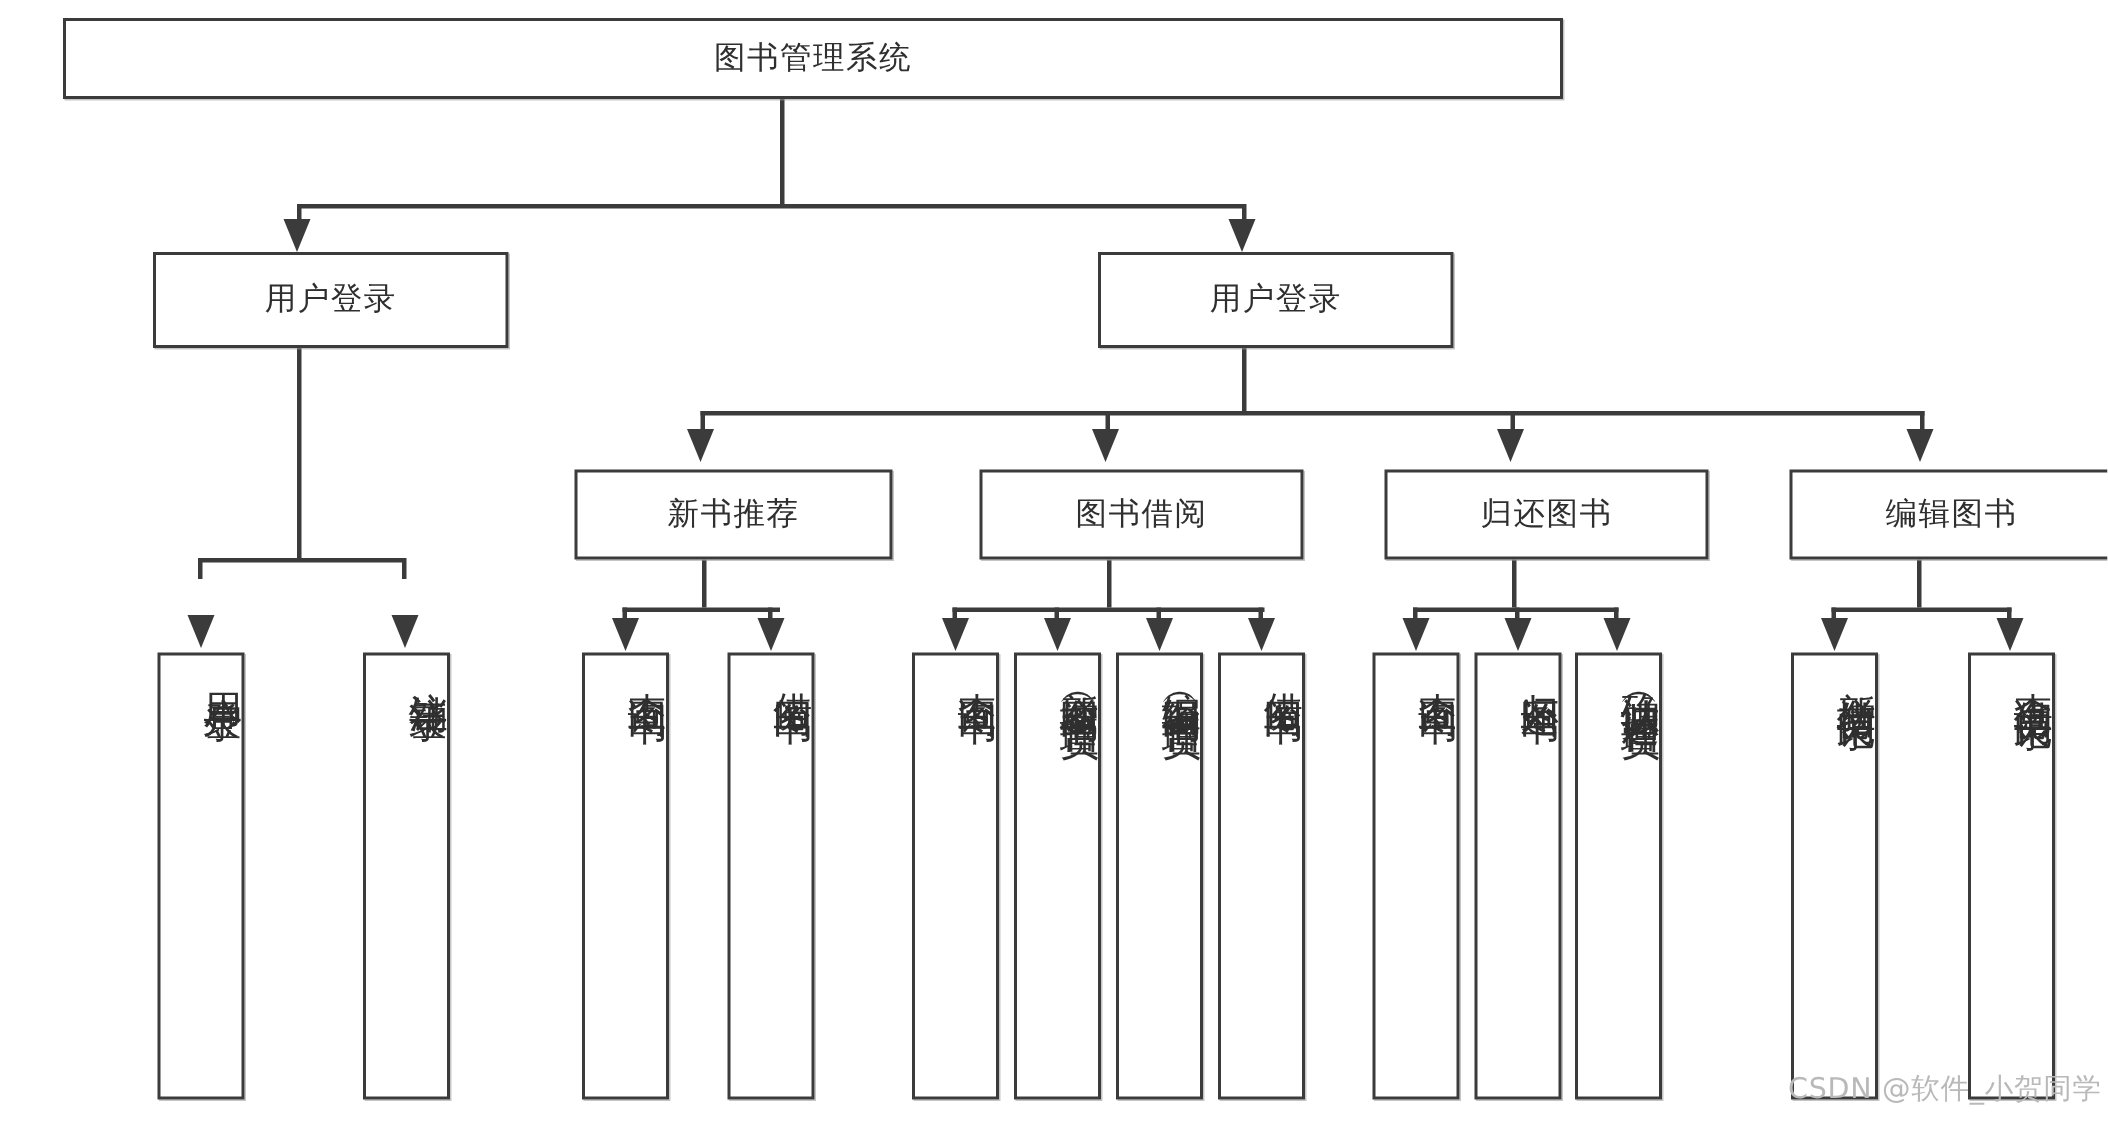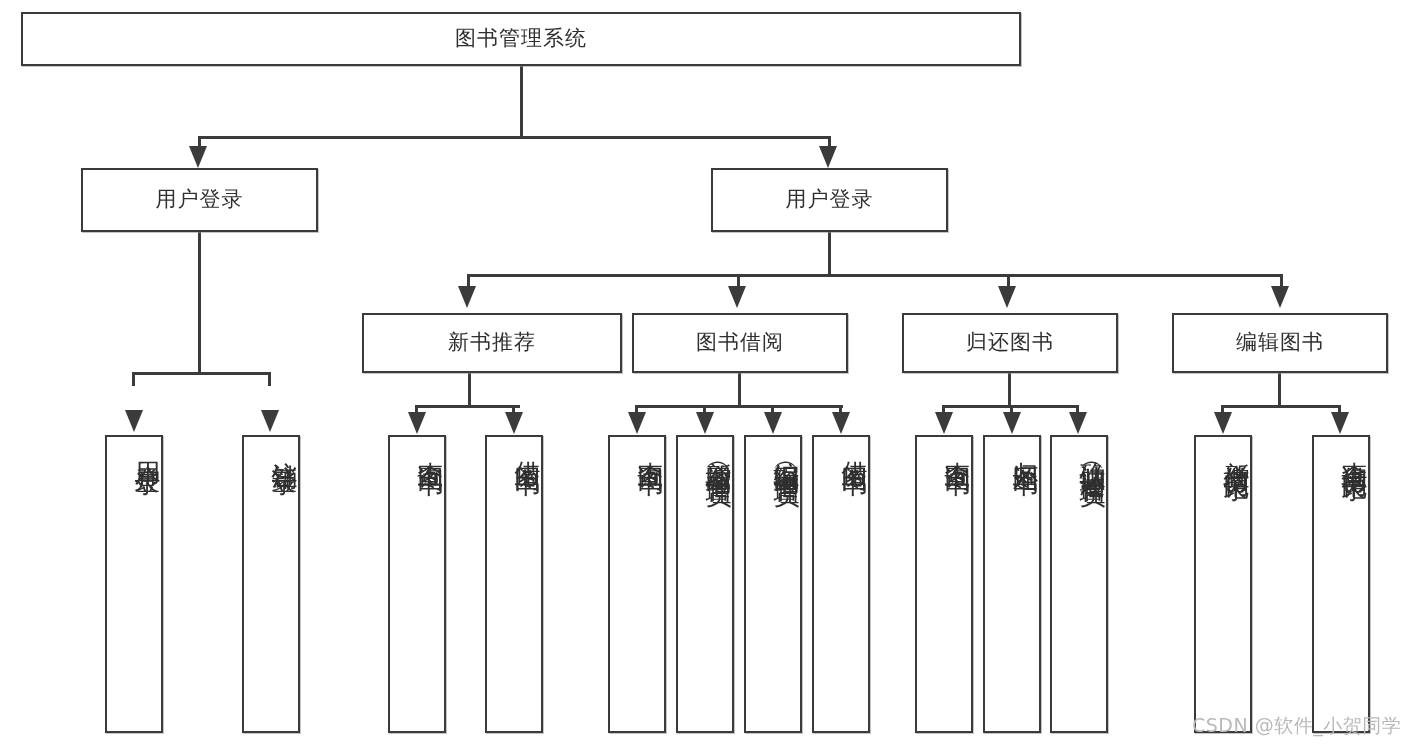--- a/index.html
+++ b/index.html
@@ -22,20 +22,21 @@
     box-sizing: border-box;
     border: 2px solid #3b3b3b;
     background: #ffffff;
     box-shadow: 1px 1px 0 0 rgba(150,150,150,0.55);
   }
   .node-h {
     display: flex;
     align-items: center;
     justify-content: center;
     text-align: center;
+    margin-left: 21px;
   }
   .node-h .label {
     font-size: 21px;
     color: #2f2f2f;
     letter-spacing: 1px;
     line-height: 1.1;
     white-space: nowrap;
   }
   .node-v {
     display: block;
@@ -138,21 +139,21 @@
   <div id="nodes-layer">
       <div class="node node-h" style="left: 21px; top: 12px; width: 1000px; height: 54px;">
         <span class="label">图书管理系统</span>
       </div>
       <div class="node node-h" style="left: 81px; top: 168px; width: 237px; height: 64px;">
         <span class="label">用户登录</span>
       </div>
       <div class="node node-h" style="left: 711px; top: 168px; width: 237px; height: 64px;">
         <span class="label">用户登录</span>
       </div>
-      <div class="node node-h" style="left: 362px; top: 313px; width: 260px; height: 60px;">
+      <div class="node node-h" style="left: 362px; top: 313px; width: 212px; height: 60px;">
         <span class="label">新书推荐</span>
       </div>
       <div class="node node-h" style="left: 632px; top: 313px; width: 216px; height: 60px;">
         <span class="label">图书借阅</span>
       </div>
       <div class="node node-h" style="left: 902px; top: 313px; width: 216px; height: 60px;">
         <span class="label">归还图书</span>
       </div>
       <div class="node node-h" style="left: 1172px; top: 313px; width: 216px; height: 60px;">
         <span class="label">编辑图书</span>

